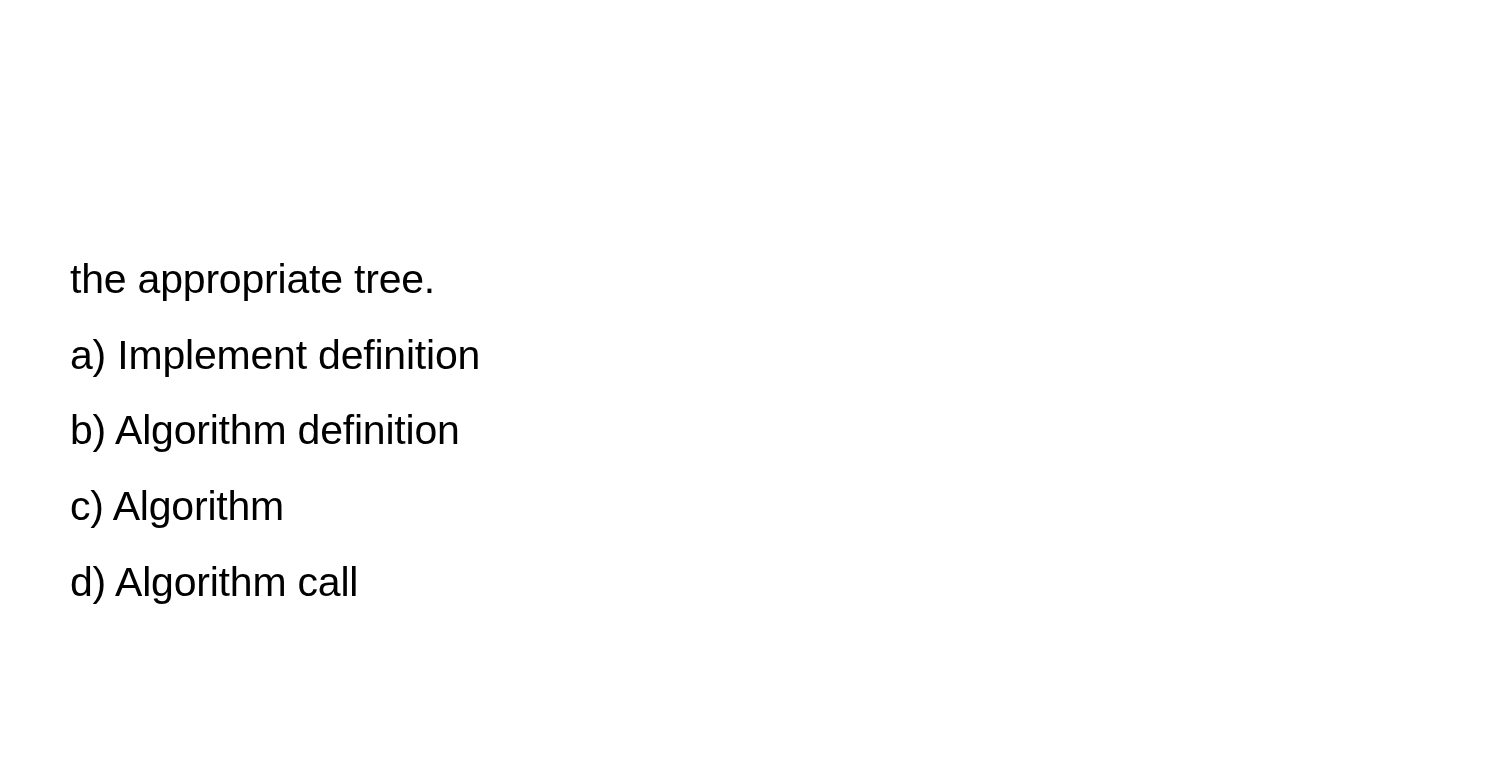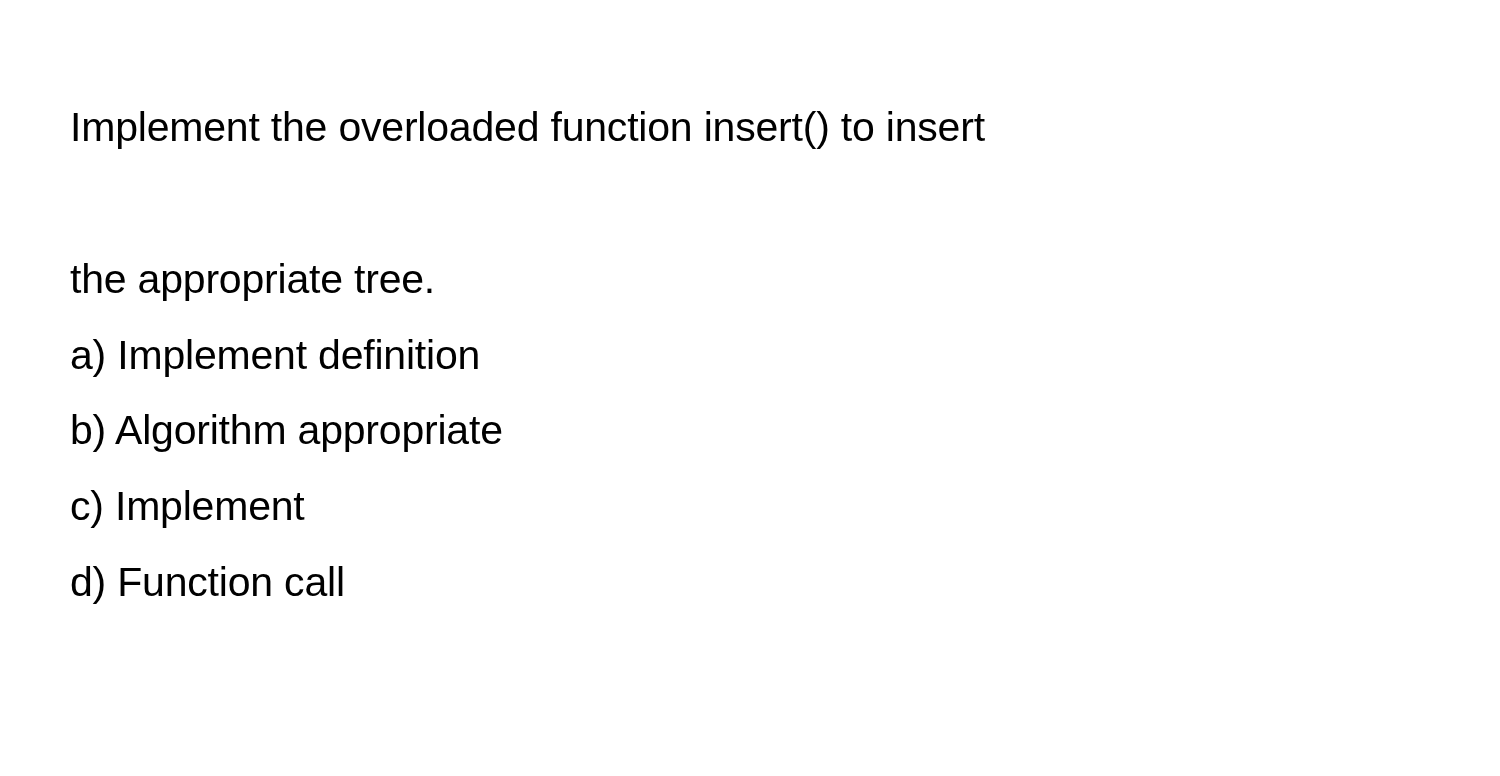--- a/index.html
+++ b/index.html
@@ -25,21 +25,21 @@
     }
     .option {
       display: block;
     }
   </style>
 </head>
 <body>
 
 <div class="content">
   <div class="question-text">
-    <span>Implement the overloaded function insert() to insert</span><br>
+    <br>
     <br>
     <span>the appropriate tree.</span>
   </div>
   <span class="option">a) Implement definition</span>
-  <span class="option">b) Algorithm appropriate</span>
-  <span class="option">c) Implement</span>
-  <span class="option">d) Function call</span>
+  <span class="option">b) Algorithm definition</span>
+  <span class="option">c) Algorithm</span>
+  <span class="option">d) Algorithm call</span>
 </div>
 
 </body></html>

